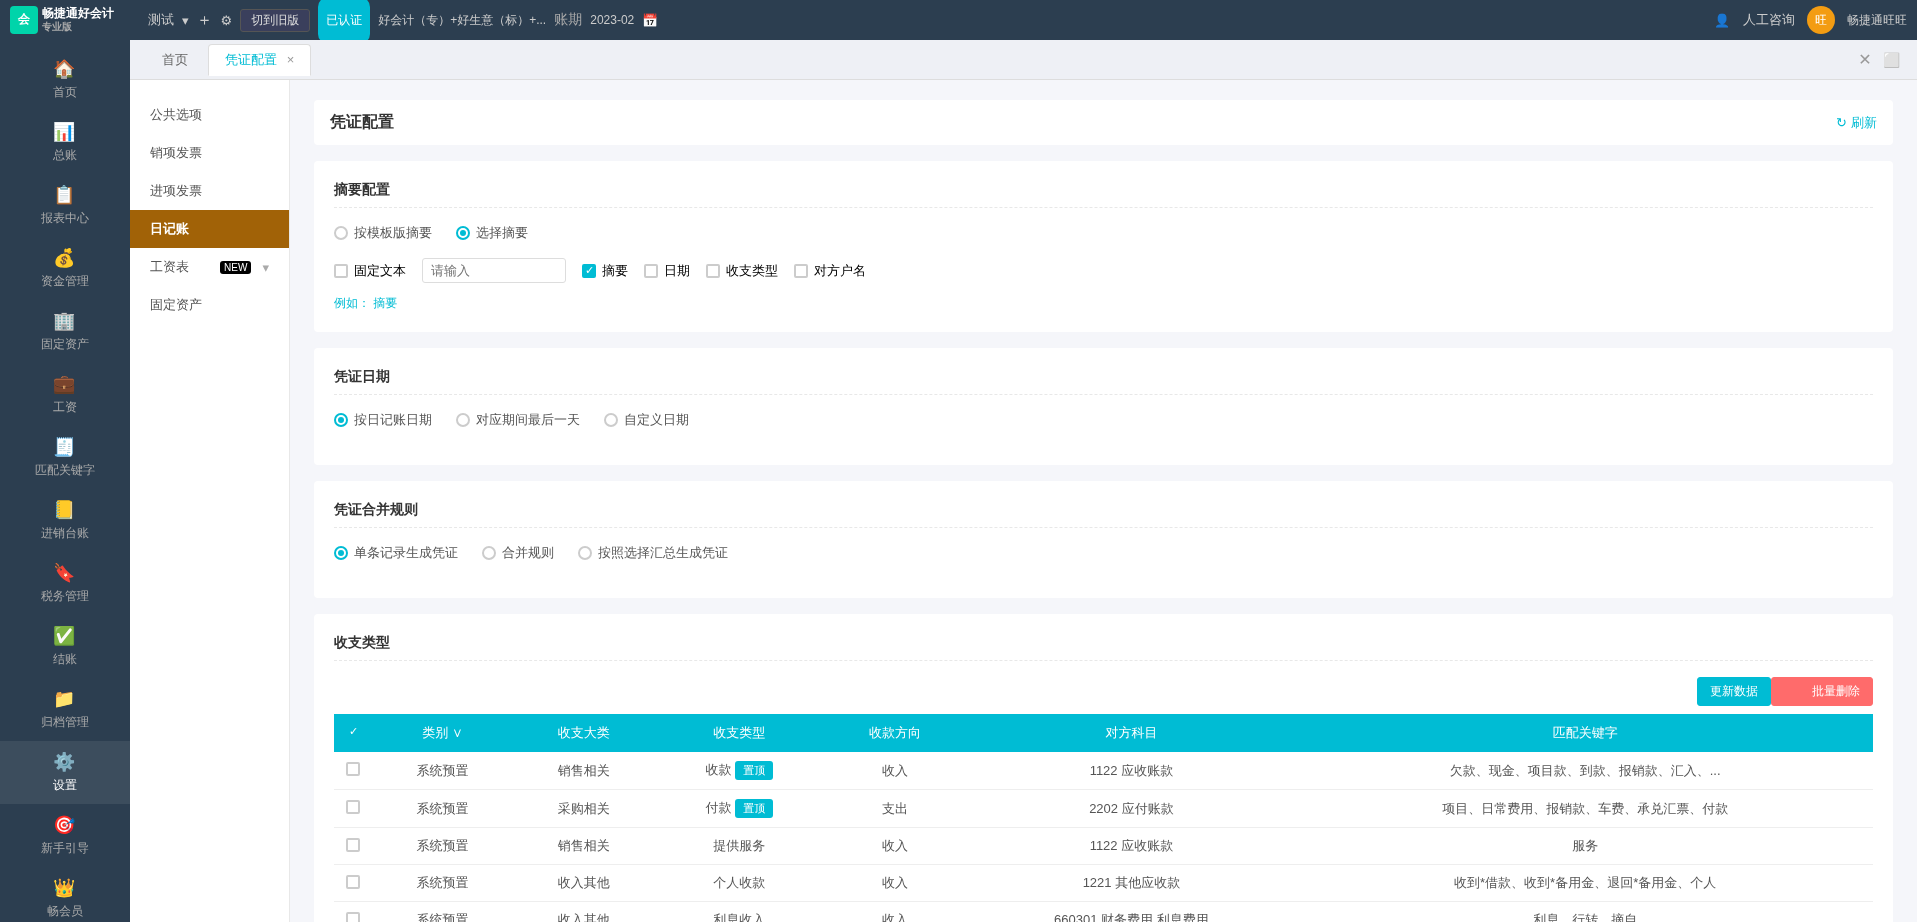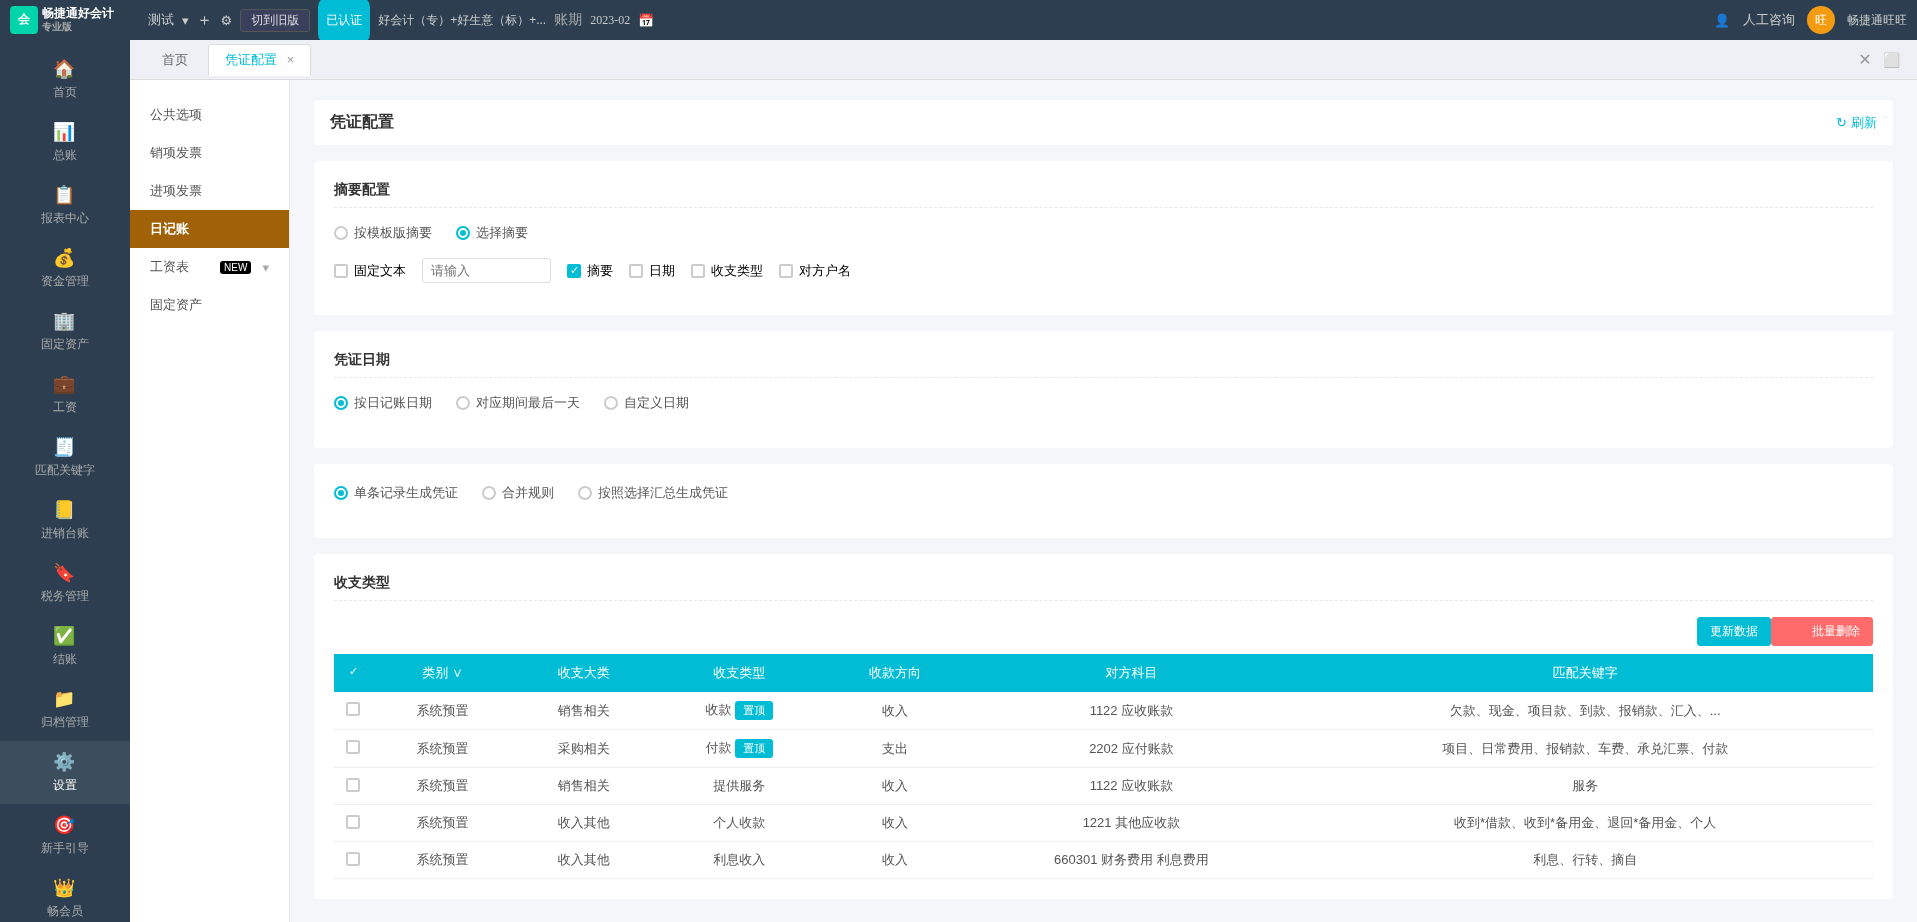--- a/index.html
+++ b/index.html
@@ -61,21 +61,21 @@
     .radio-circle { width: 14px; height: 14px; border-radius: 50%; border: 2px solid #ccc; display: inline-block; position: relative; }
     .radio-circle.checked { border-color: #00bcd4; }
     .radio-circle.checked::after { content: ''; position: absolute; top: 2px; left: 2px; width: 6px; height: 6px; background: #00bcd4; border-radius: 50%; }
 
     
     .checkbox-group { display: flex; align-items: center; gap: 16px; margin-bottom: 12px; }
     .checkbox-item { display: flex; align-items: center; gap: 6px; cursor: pointer; color: #000000; font-size: 13px; }
     .checkbox-box { width: 14px; height: 14px; border: 2px solid #ccc; display: inline-block; position: relative; border-radius: 2px; }
     .checkbox-box.checked { border-color: #00bcd4; background: #00bcd4; }
     .checkbox-box.checked::after { content: '✓'; position: absolute; top: -2px; left: 1px; color: white; font-size: 11px; }
-    .text-input { border: 1px solid #ddd; border-radius: 3px; padding: 4px 8px; font-size: 13px; color: #999; width: 129px; }
+    .text-input { border: 1px solid #ddd; border-radius: 3px; padding: 4px 8px; font-size: 13px; color: #999; width: 144px; }
 
     
     .example-text { color: #00bcd4; font-size: 12px; margin-top: 8px; }
 
     
     .table-header-bar { display: flex; justify-content: flex-end; margin-bottom: 8px; }
     .table-btn { padding: 5px 12px; border-radius: 3px; font-size: 12px; cursor: pointer; border: 1px solid #00bcd4; }
     .table-btn.primary { background: #00bcd4; color: white; border-color: #00bcd4; }
     .table-btn.danger { background: #ff6b6b; color: white; border-color: #ff6b6b; padding-left: 40px; }
 
@@ -103,21 +103,21 @@
     </div>
   </div>
   <span style="color:#ccc;font-size:13px;">测试</span>
   <span style="color:#ccc;cursor:pointer;">▾</span>
   <span style="color:#ccc;cursor:pointer;font-size:16px;">＋</span>
   <span style="color:#ccc;cursor:pointer;">⚙</span>
   <button class="topbar-btn">切到旧版</button>
   <span class="topbar-badge">已认证</span>
   <span style="color:#ccc;font-size:12px;">好会计（专）+好生意（标）+...</span>
   <span style="color:#aaa;font-size:14px;">账期</span>
-  <span style="color:#ccc;font-size:12px;font-family:Liberation Serif, serif;">2023-02</span>
+  <span style="color:#ccc;font-size:12px;">2023-02</span>
   <span style="color:#ccc;cursor:pointer;">📅</span>
   <div style="flex:1"></div>
   <div class="topbar-right">
     <span style="color:#ccc;">👤</span>
     <span style="cursor:pointer;color:#ccc;">人工咨询</span>
     <div class="topbar-avatar">旺</div>
     <span style="color:#ccc;font-size:12px;">畅捷通旺旺</span>
   </div>
 </div>
 
@@ -263,20 +263,24 @@
             <label class="checkbox-item">
               <span class="checkbox-box"></span>
               <span>收支类型</span>
             </label>
             <label class="checkbox-item">
               <span class="checkbox-box"></span>
               <span>对方户名</span>
             </label>
           </div>
 
+          <div class="example-text">
+            <span>例如：</span>
+            <span>摘要</span>
+          </div>
         </div>
 
         <div class="section-card">
           <div class="section-title">凭证日期</div>
           <div class="radio-group">
             <label class="radio-item">
               <span class="radio-circle checked"></span>
               <span>按日记账日期</span>
             </label>
             <label class="radio-item">
@@ -284,20 +288,21 @@
               <span>对应期间最后一天</span>
             </label>
             <label class="radio-item">
               <span class="radio-circle"></span>
               <span>自定义日期</span>
             </label>
           </div>
         </div>
 
         <div class="section-card">
+          <div class="section-title">凭证合并规则</div>
           <div class="radio-group">
             <label class="radio-item">
               <span class="radio-circle checked"></span>
               <span>单条记录生成凭证</span>
             </label>
             <label class="radio-item">
               <span class="radio-circle"></span>
               <span>合并规则</span>
             </label>
             <label class="radio-item">

